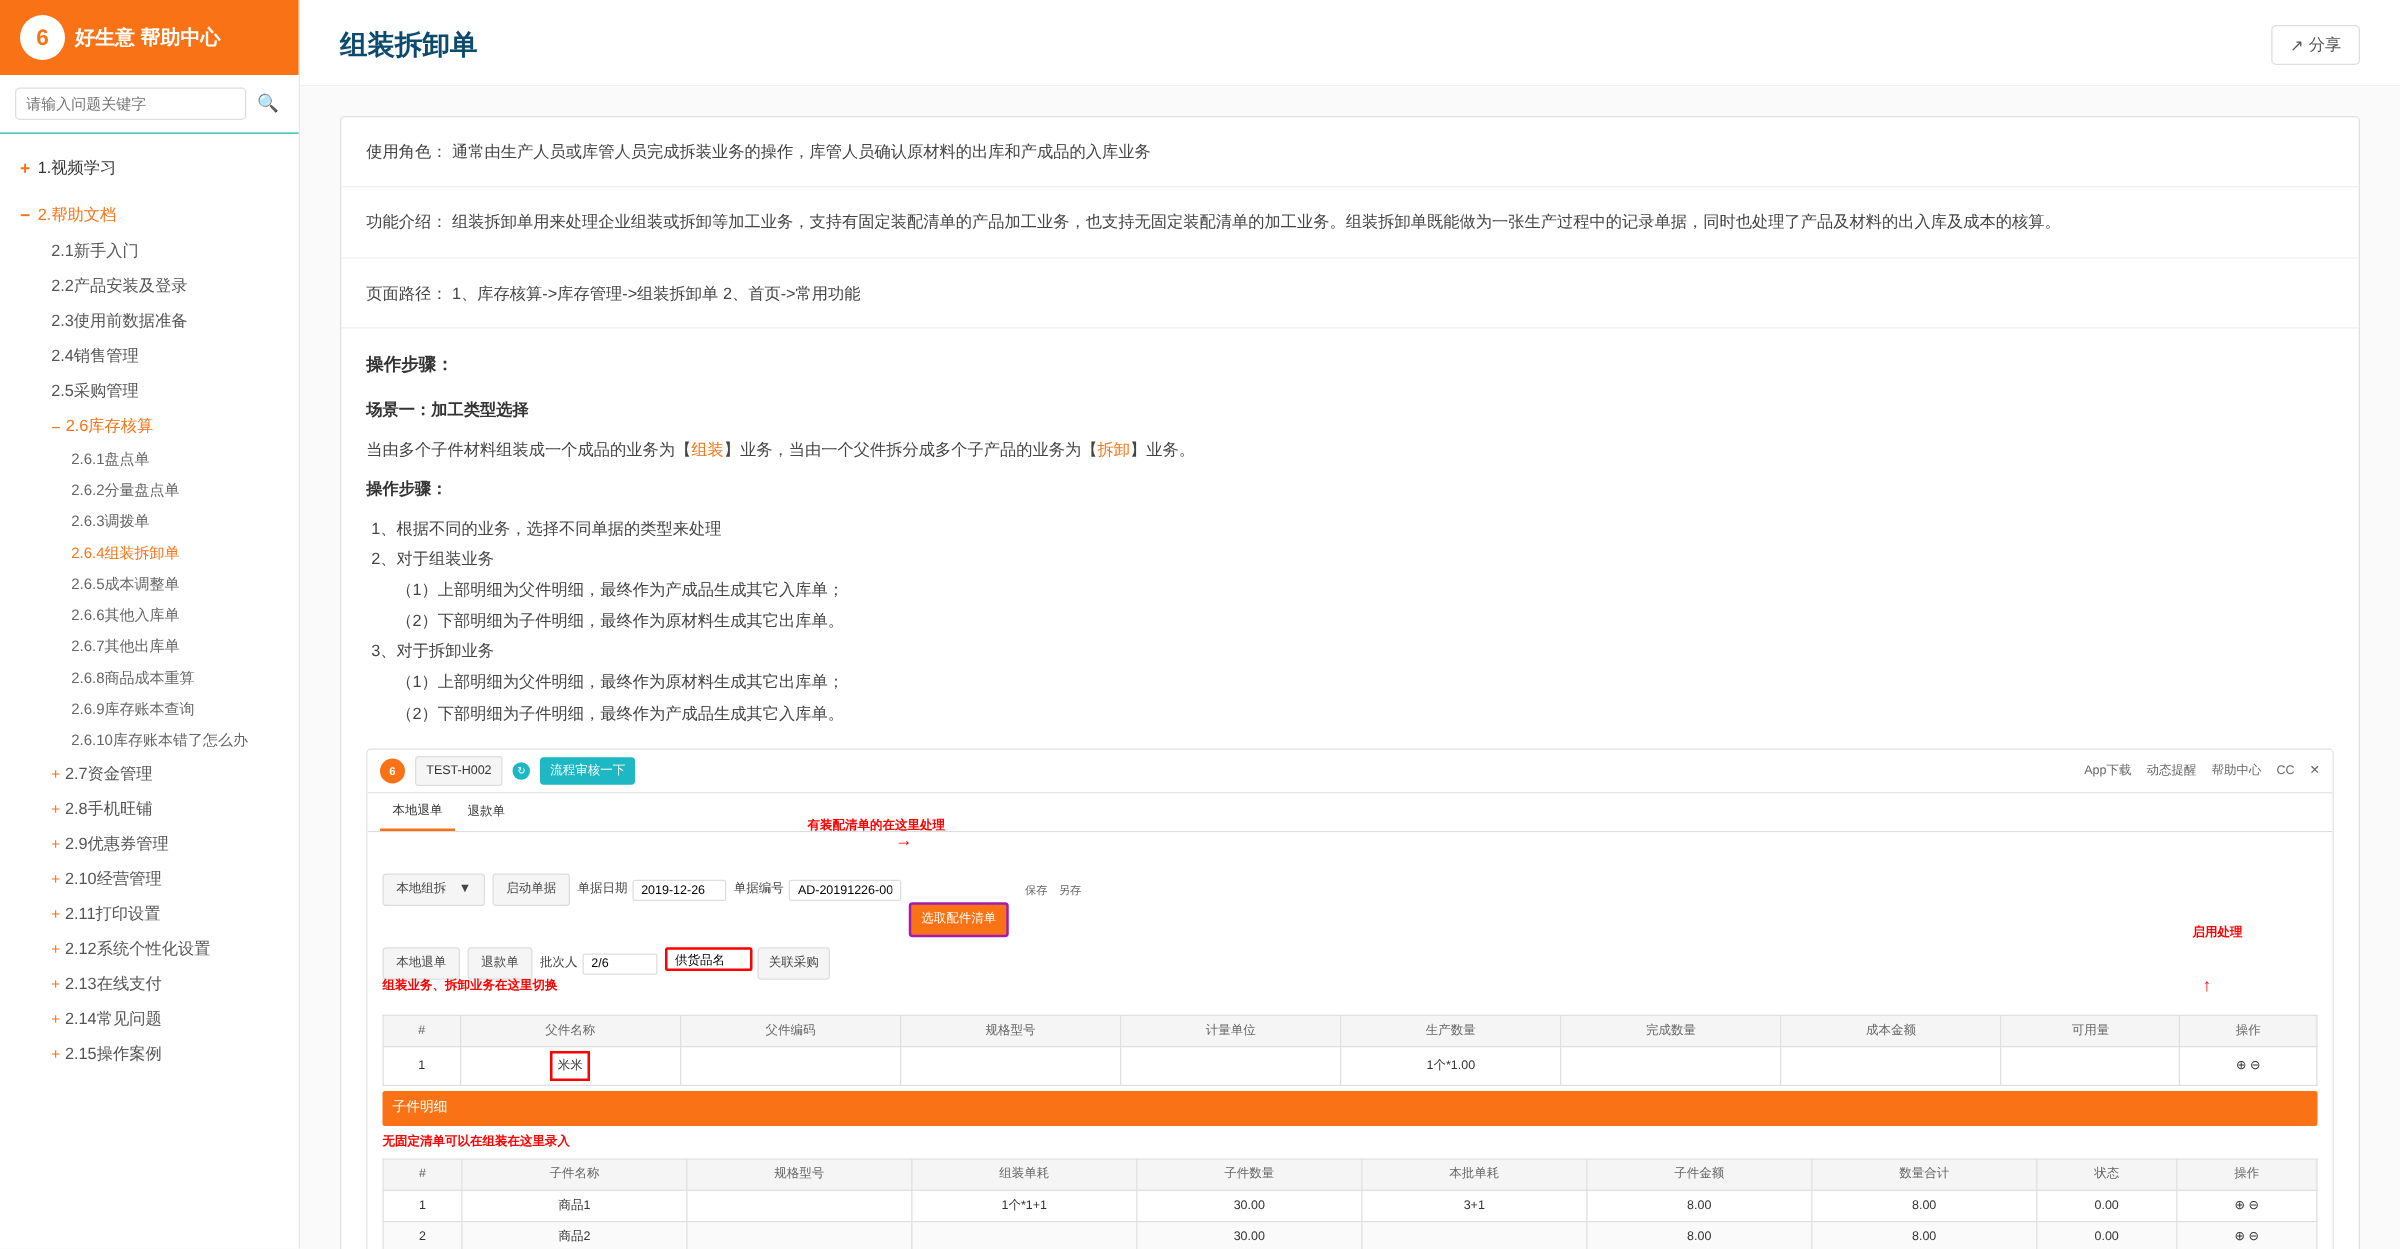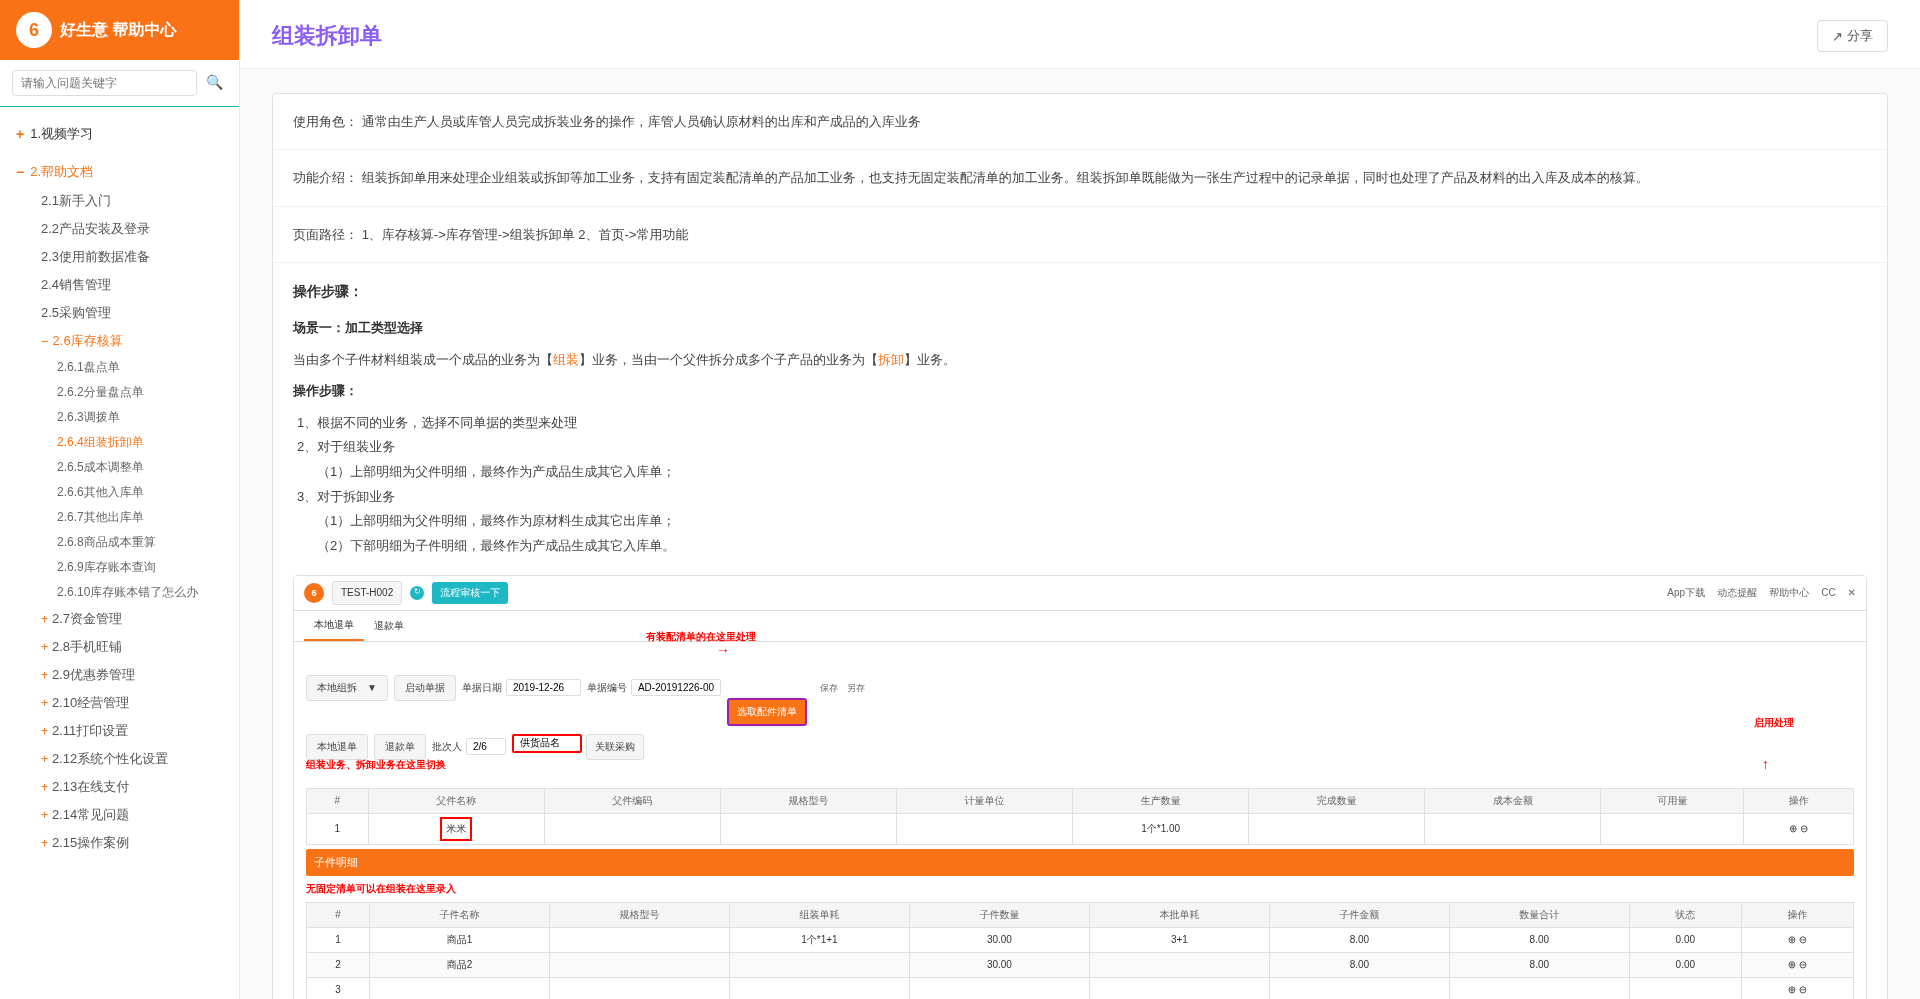--- a/index.html
+++ b/index.html
@@ -132,21 +132,21 @@
       border-bottom: 1px solid #f0f0f0;
       display: flex;
       align-items: center;
       justify-content: space-between;
       flex-shrink: 0;
       background: #fff;
     }
     #main-header h1 {
       font-size: 22px;
       font-weight: 600;
-      color: #8b5cf6;
+      color: #0c4a6e;
     }
     .share-btn {
       border: 1px solid #ddd;
       background: #fff;
       padding: 6px 14px;
       border-radius: 4px;
       cursor: pointer;
       font-size: 13px;
       color: #555;
       display: flex;
@@ -381,20 +381,21 @@
       <div class="content-block" style="padding-bottom:0;">
         <div class="ops-title">操作步骤：</div>
         <div class="scenario-title">场景一：加工类型选择</div>
         <div class="scenario-desc">
           <span>当由多个子件材料组装成一个成品的业务为【</span><span class="highlight">组装</span><span>】业务，当由一个父件拆分成多个子产品的业务为【</span><span class="highlight">拆卸</span><span>】业务。</span>
         </div>
         <div class="ops-steps-title">操作步骤：</div>
         <div class="step-item">1、根据不同的业务，选择不同单据的类型来处理</div>
         <div class="step-item">2、对于组装业务</div>
         <div class="sub-step">（1）上部明细为父件明细，最终作为产成品生成其它入库单；</div>
+        <div class="sub-step">（2）下部明细为子件明细，最终作为原材料生成其它出库单。</div>
         <div class="step-item">3、对于拆卸业务</div>
         <div class="sub-step">（1）上部明细为父件明细，最终作为原材料生成其它出库单；</div>
         <div class="sub-step">（2）下部明细为子件明细，最终作为产成品生成其它入库单。</div>
 
         <div class="screenshot-container" style="margin-top:16px;margin-bottom:16px;">
           <div class="app-screenshot">
 
             <div style="background:#fff;border-bottom:1px solid #ddd;padding:5px 10px;display:flex;align-items:center;gap:8px;">
               <div style="width:20px;height:20px;background:#f97316;border-radius:50%;display:flex;align-items:center;justify-content:center;color:#fff;font-size:9px;font-weight:bold;flex-shrink:0;">6</div>
               <div style="background:#f5f5f5;border:1px solid #ddd;padding:2px 8px;border-radius:3px;font-size:10px;color:#333;">TEST-H002</div>
@@ -437,21 +438,21 @@
 
                 <div style="position:absolute;top:-22px;left:340px;color:red;font-size:10px;font-weight:bold;white-space:nowrap;pointer-events:none;text-align:center;">有装配清单的在这里处理</div>
                 <div style="position:absolute;top:-14px;left:410px;color:red;font-size:14px;pointer-events:none;">→</div>
               </div>
 
               <div style="position:relative;display:flex;align-items:center;gap:6px;margin-bottom:8px;">
                 <div style="background:#f5f5f5;border:1px solid #ddd;padding:3px 10px;border-radius:3px;font-size:10px;cursor:pointer;">本地退单</div>
                 <div style="background:#f5f5f5;border:1px solid #ddd;padding:3px 10px;border-radius:3px;font-size:10px;cursor:pointer;">退款单</div>
                 <div style="display:flex;align-items:center;gap:4px;font-size:10px;">
                   <label>批次人</label>
-                  <input type="text" value="2/6" style="border: 1px solid rgb(221, 221, 221); padding: 2px 6px; font-size: 10px; border-radius: 2px; width: 40px;">
+                  <input type="text" value="2/6" style="border: 1px solid rgb(221, 221, 221); padding: 2px 6px; font-size: 10px; border-radius: 2px; width: 60px;">
                 </div>
 
                 <div style="position:relative;display:flex;align-items:flex-start;gap:4px;">
                   <input type="text" value="供货品名" style="border: 2px solid red; padding: 2px 6px; font-size: 10px; border-radius: 2px; width: 70px;">
                   <div style="background:#f5f5f5;border:1px solid #ddd;padding:3px 8px;border-radius:3px;font-size:10px;cursor:pointer;">关联采购</div>
                 </div>
 
                 <div style="position:absolute;right:60px;top:-20px;color:red;font-size:10px;font-weight:bold;white-space:nowrap;pointer-events:none;">启用处理</div>
                 <div style="position:absolute;right:85px;top:18px;color:red;font-size:14px;pointer-events:none;">↑</div>
 

